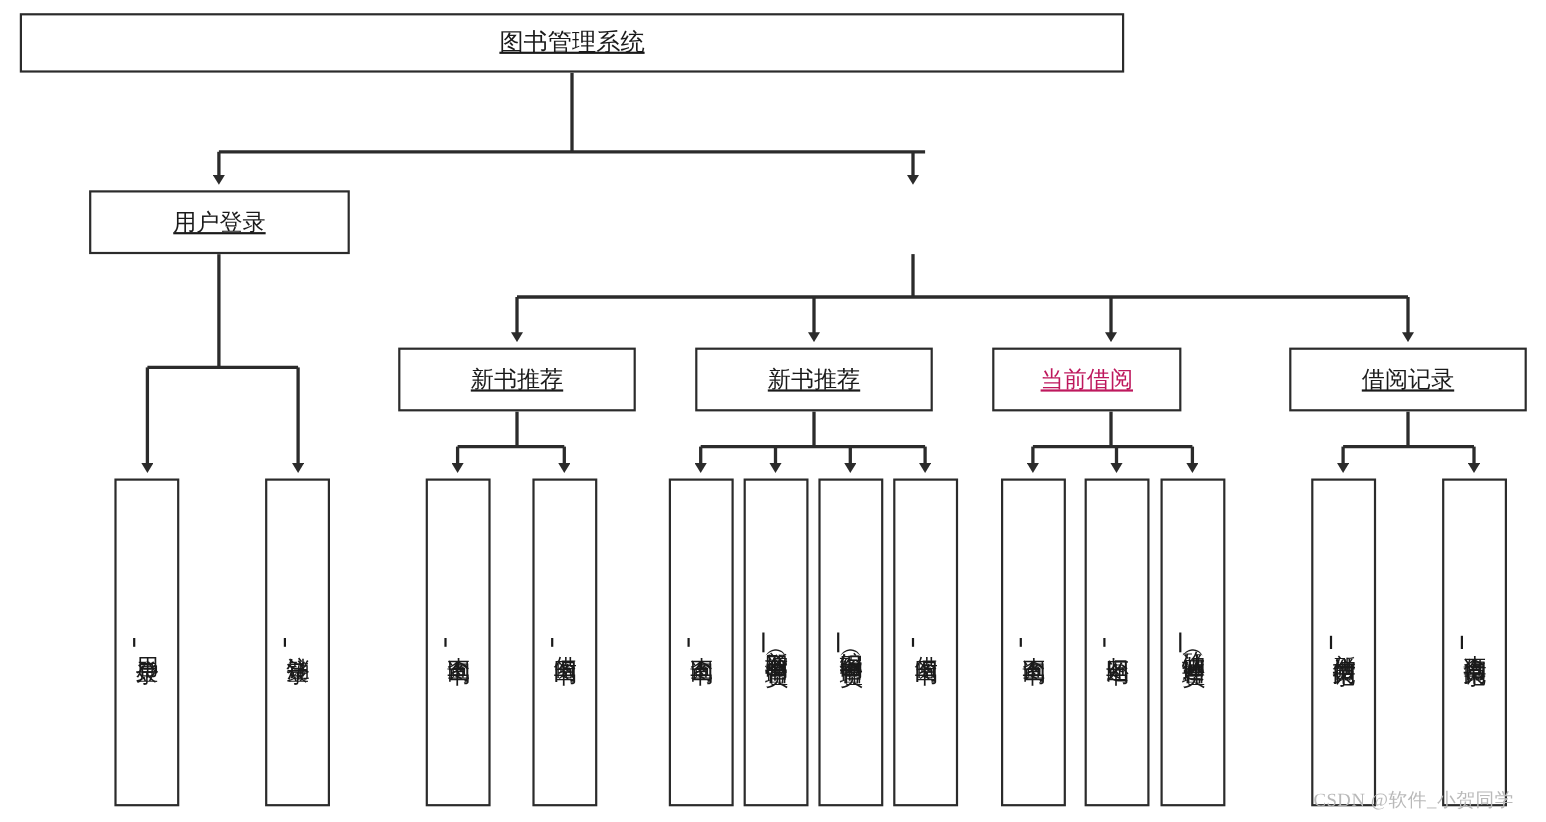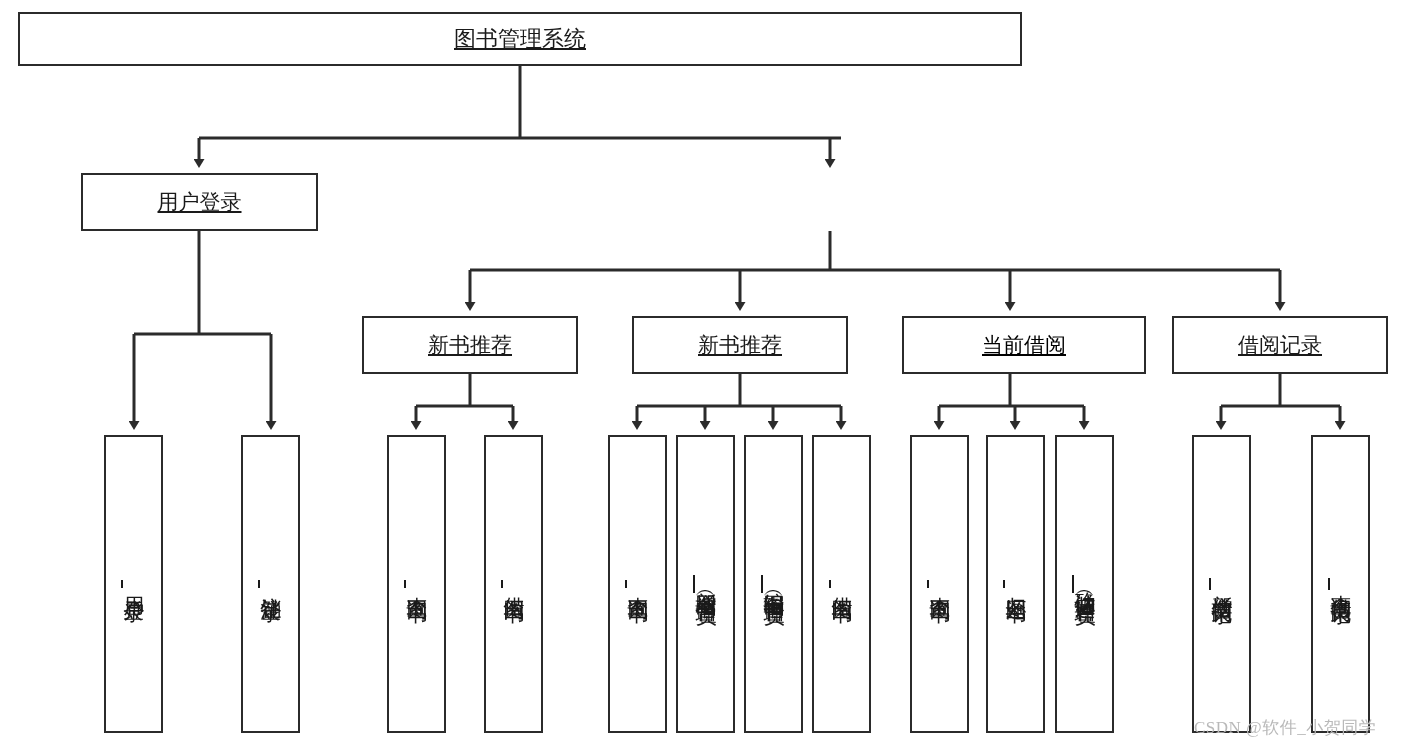--- a/index.html
+++ b/index.html
@@ -134,21 +134,21 @@
   <div class="node horiz" style="left: 81px; top: 173px; width: 237px; height: 58px; border-color: rgb(43, 43, 43); background: rgb(255, 255, 255); color: rgb(26, 26, 26);">
     <span class="node-label">用户登录</span>
   </div>
 
   <div class="node horiz" style="left: 362px; top: 316px; width: 216px; height: 58px; border-color: rgb(43, 43, 43); background: rgb(255, 255, 255); color: rgb(26, 26, 26);">
     <span class="node-label">新书推荐</span>
   </div>
   <div class="node horiz" style="left: 632px; top: 316px; width: 216px; height: 58px; border-color: rgb(43, 43, 43); background: rgb(255, 255, 255); color: rgb(26, 26, 26);">
     <span class="node-label">新书推荐</span>
   </div>
-  <div class="node horiz" style="left: 902px; top: 316px; width: 244px; height: 58px; border-color: rgb(43, 43, 43); background: rgb(255, 255, 255); color: #000000;">
+  <div class="node horiz" style="left: 902px; top: 316px; width: 172px; height: 58px; border-color: rgb(43, 43, 43); background: rgb(255, 255, 255); color: #be185d;">
     <span class="node-label">当前借阅</span>
   </div>
   <div class="node horiz" style="left: 1172px; top: 316px; width: 216px; height: 58px; border-color: rgb(43, 43, 43); background: rgb(255, 255, 255); color: rgb(26, 26, 26);">
     <span class="node-label">借阅记录</span>
   </div>
 
   <div class="node vert" style="left: 104px; top: 435px; width: 59px; height: 298px; border-color: rgb(43, 43, 43); background: rgb(255, 255, 255); color: rgb(26, 26, 26);">
     <span class="node-label">用户登录</span>
   </div>
   <div class="node vert" style="left: 241px; top: 435px; width: 59px; height: 298px; border-color: rgb(43, 43, 43); background: rgb(255, 255, 255); color: rgb(26, 26, 26);">

